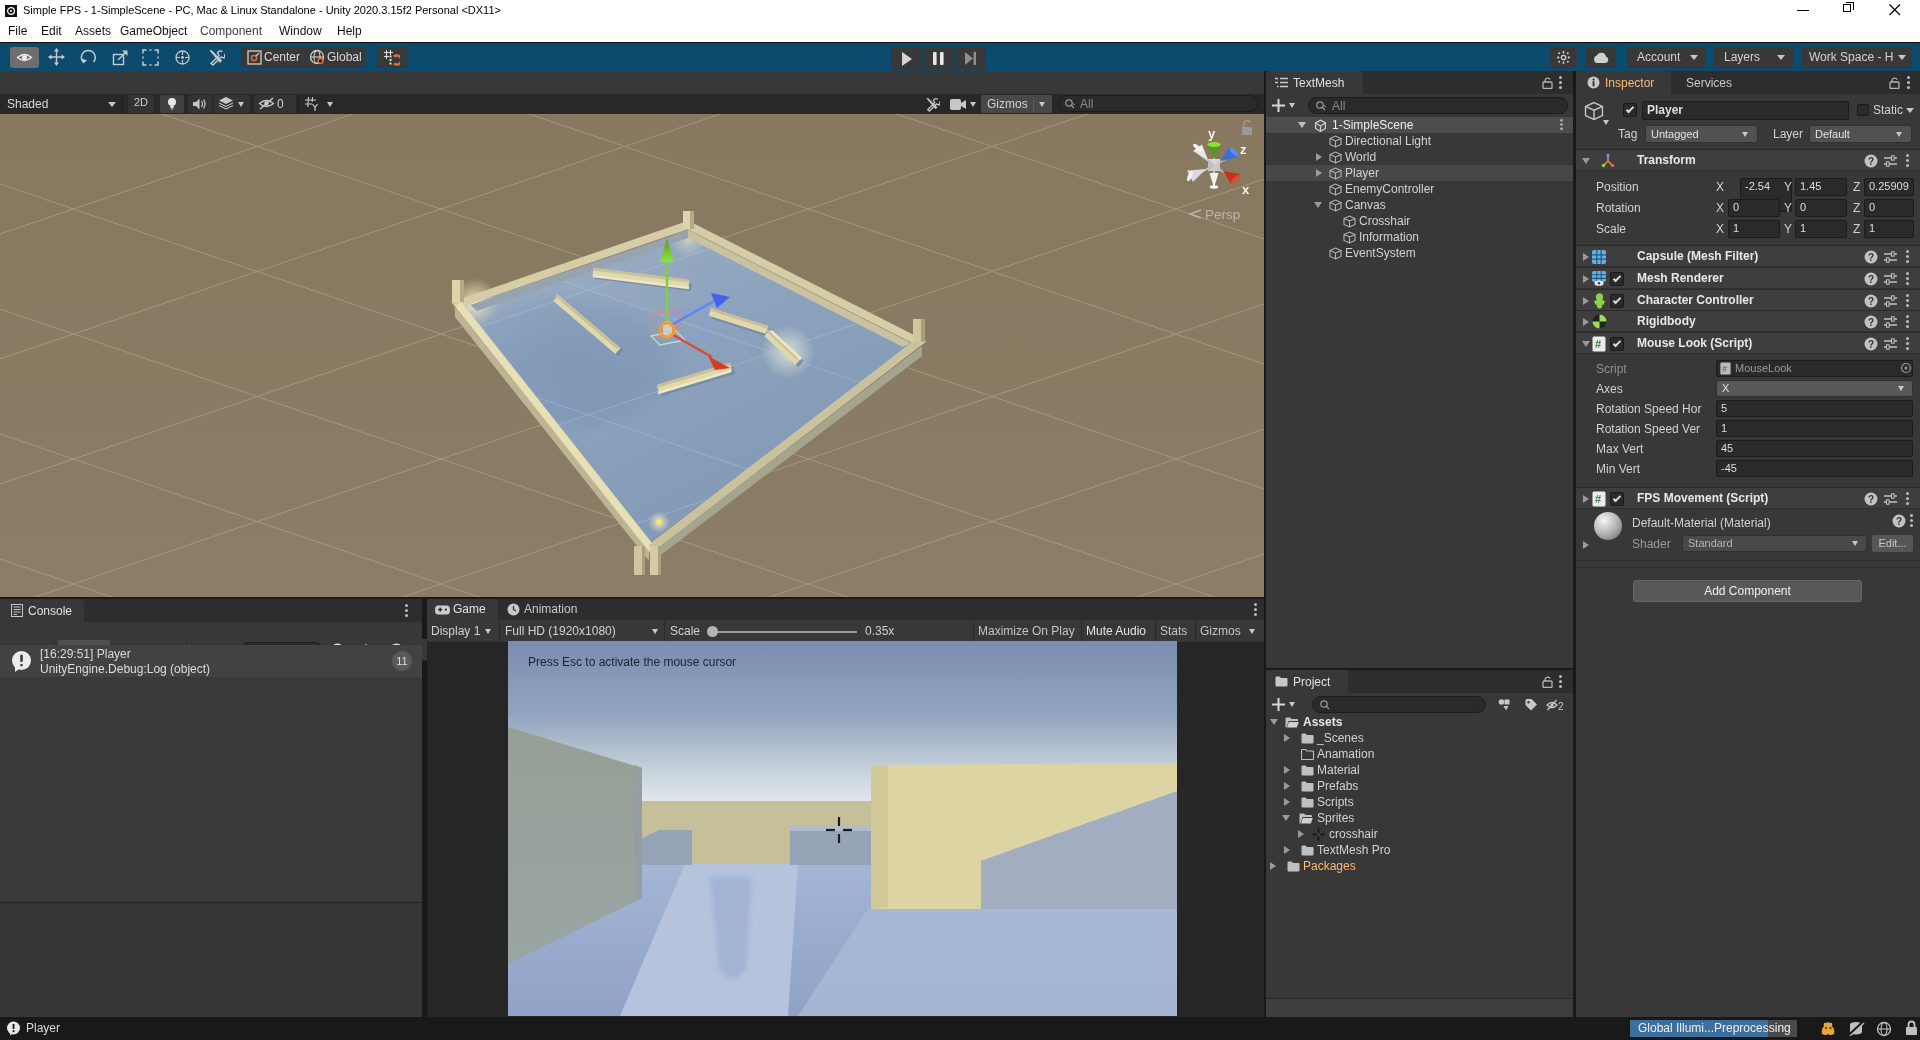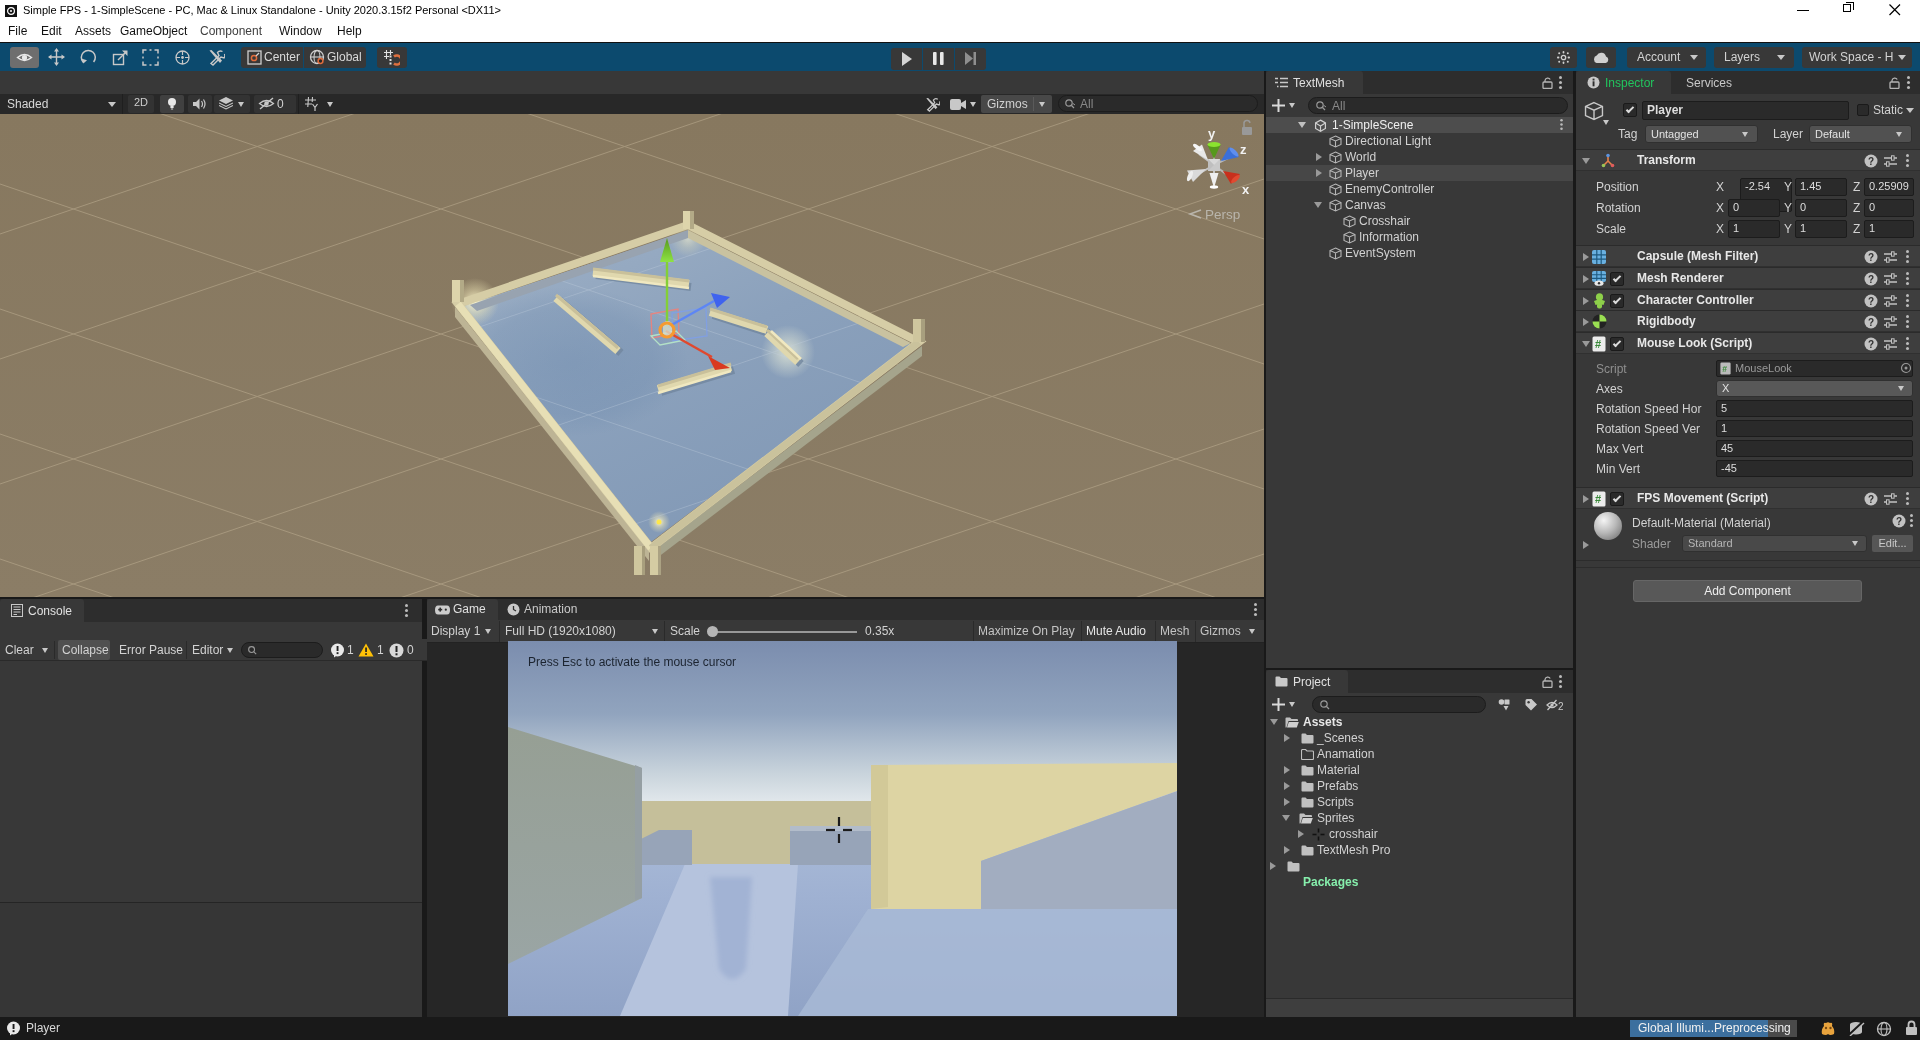--- a/index.html
+++ b/index.html
@@ -438,20 +438,33 @@
         <rect x="7.2" y="10.2" width="1.7" height="1.7" fill="#222"></rect>
       </svg>
     <div class="abs txt" style="left:377px;top:3px">1</div>
     <svg class="abs" style="left:389px;top:4px" width="15" height="15" viewBox="0 0 15 15">
         <circle cx="7.5" cy="7.5" r="7" fill="#d8d8d8"></circle>
         <rect x="6.5" y="3" width="2" height="6" fill="#222"></rect>
         <rect x="6.5" y="10.3" width="2" height="2" fill="#222"></rect>
       </svg>
     <div class="abs txt" style="left:407px;top:3px">0</div>
   </div>
+  <div class="abs" style="left:0;top:46px;width:422px;height:257px;background:#3a3a3a">
+    <div class="abs" style="left:0;top:0;width:422px;height:32px;background:#424242">
+      <svg class="abs" style="left:10px;top:5px" width="23" height="23" viewBox="0 0 23 23">
+          <circle cx="11.5" cy="10.5" r="9.5" fill="#ececec"></circle>
+          <path d="M5 17 L5 22 L11 17.5" fill="#ececec"></path>
+          <rect x="10.2" y="4.5" width="2.6" height="7.5" rx="1.3" fill="#3a3a3a"></rect>
+          <rect x="10.2" y="13.8" width="2.6" height="2.6" rx="1.3" fill="#3a3a3a"></rect>
+        </svg>
+      <div class="abs txt" style="left:40px;top:1px;color:#dcdcdc">[16:29:51] Player</div>
+      <div class="abs txt" style="left:40px;top:16px;color:#dcdcdc">UnityEngine.Debug:Log (object)</div>
+      <div class="abs" style="left:392px;top:6px;width:20px;height:20px;background:#5a5a5a;border-radius:10px;color:#ddd;font-size:11px;line-height:20px;text-align:center">11</div>
+    </div>
+  </div>
   <div class="abs" style="left:0;top:303px;width:422px;height:1px;background:#252525"></div>
   <div class="abs" style="left:0;top:304px;width:422px;height:114px;background:#363636"></div>
 </div>
 
 <div class="abs" style="left:427px;top:599px;width:837px;height:418px;background:#262626" id="game">
   <div class="abs" style="left:0;top:0;width:837px;height:21px;background:#2d2d2d">
     <div class="tab" style="left:0;width:71px;height:21px;line-height:21px"></div>
     <svg class="abs" style="left:8px;top:6px" width="15" height="10" viewBox="0 0 15 10">
         <path d="M3 0.5 H12 A3 4.5 0 0 1 12 9.5 H3 A3 4.5 0 0 1 3 0.5 Z" fill="#ccc"></path>
         <rect x="3.2" y="3.8" width="4" height="1.6" fill="#2d2d2d"></rect>
@@ -475,21 +488,21 @@
     <div class="abs" style="left:237px;top:1px;width:1px;height:21px;background:#2a2a2a"></div>
     <div class="abs txt" style="left:243px;top:3px">Scale</div>
     <div class="abs" style="left:290px;top:11px;width:140px;height:2px;background:#999"></div>
     <div class="abs" style="left:280px;top:6px;width:11px;height:11px;background:#b5b5b5;border-radius:6px"></div>
     <div class="abs txt" style="left:438px;top:3px">0.35x</div>
     <div class="abs" style="left:546px;top:1px;width:1px;height:21px;background:#2a2a2a"></div>
     <div class="abs txt" style="left:551px;top:3px;color:#c4c4c4">Maximize On Play</div>
     <div class="abs" style="left:654px;top:1px;width:1px;height:21px;background:#2a2a2a"></div>
     <div class="abs txt" style="left:659px;top:3px;color:#e5e5e5">Mute Audio</div>
     <div class="abs" style="left:728px;top:1px;width:1px;height:21px;background:#2a2a2a"></div>
-    <div class="abs txt" style="left:733px;top:3px;color:#c4c4c4">Mesh</div>
+    <div class="abs txt" style="left:733px;top:3px;color:#c4c4c4">Stats</div>
     <div class="abs" style="left:768px;top:1px;width:1px;height:21px;background:#2a2a2a"></div>
     <div class="abs txt" style="left:773px;top:3px;color:#c4c4c4">Gizmos</div>
     <div class="ddarrow" style="left:822px;top:9px;border-left-width:3.5px;border-right-width:3.5px"></div>
   </div>
   <div class="abs" style="left:81px;top:42px;width:669px;height:375px">
   <svg width="669" height="375" viewBox="0 0 669 375">
     <defs>
       <linearGradient id="sky" x1="0" y1="0" x2="0" y2="1">
         <stop offset="0" stop-color="#7b8dae"></stop>
             <stop offset="0.45" stop-color="#91a4be"></stop>
@@ -728,34 +741,34 @@
     <svg class="abs" style="left:35px;top:3px" width="13" height="11" viewBox="0 0 13 11">
         <path d="M0.5 1.5 A1 1 0 0 1 1.5 0.5 H4.5 L6 2 H11.5 A1 1 0 0 1 12.5 3 V9.5 A1 1 0 0 1 11.5 10.5 H1.5 A1 1 0 0 1 0.5 9.5 Z" fill="#c0c0c0"></path>
       </svg>
     <div class="abs txt" style="left:51px;top:0">TextMesh Pro</div>
   </div>
   <div class="abs" style="left:0;top:188px;width:307px;height:16px">
     <div class="exp r" style="left:4px;top:4px"></div>
     <svg class="abs" style="left:21px;top:3px" width="13" height="11" viewBox="0 0 13 11">
         <path d="M0.5 1.5 A1 1 0 0 1 1.5 0.5 H4.5 L6 2 H11.5 A1 1 0 0 1 12.5 3 V9.5 A1 1 0 0 1 11.5 10.5 H1.5 A1 1 0 0 1 0.5 9.5 Z" fill="#c0c0c0"></path>
       </svg>
-    <div class="abs txt" style="left:37px;top:16px;font-weight:bold;color:#86efac">Packages</div>
+    <div class="abs txt" style="left:37px;top:0;font-weight:normal;color:#fdba74">Packages</div>
   </div>
   <div class="abs" style="left:0;top:328px;width:307px;height:19px;background:#3e3e3e;border-top:1px solid #2a2a2a"></div>
 </div>
 
 <div class="abs" style="left:1576px;top:71px;width:344px;height:946px;background:#383838" id="inspector">
   <div class="abs" style="left:0;top:0;width:344px;height:23px;background:#2d2d2d">
     <div class="tab" style="left:0;width:95px"></div>
     <svg class="abs" style="left:11px;top:5px" width="13" height="13" viewBox="0 0 13 13">
         <circle cx="6.5" cy="6.5" r="6" fill="#c8c8c8"></circle>
         <rect x="5.6" y="5.3" width="1.9" height="5" fill="#2d2d2d"></rect>
         <rect x="5.6" y="2.6" width="1.9" height="1.9" fill="#2d2d2d"></rect>
       </svg>
-    <div class="abs txt" style="left:29px;top:4px;color:#22c55e">Inspector</div>
+    <div class="abs txt" style="left:29px;top:4px;color:#fdba74">Inspector</div>
     <div class="abs txt" style="left:110px;top:4px;color:#c9c9c9">Services</div>
     <svg class="abs" style="left:313px;top:6px" width="11" height="12" viewBox="0 0 11 12">
         <rect x="1" y="5" width="9" height="6.5" rx="1" fill="none" stroke="#b4b4b4" stroke-width="1.3"></rect>
         <path d="M3 5 V3.5 A2.8 2.8 0 0 1 8.2 2.5" fill="none" stroke="#b4b4b4" stroke-width="1.3"></path>
       </svg>
     <div class="kebab" style="left:331px;top:5px"></div>
   </div>
 
   <svg class="abs" style="left:8px;top:30px" width="20" height="20" viewBox="0 0 13 13">
       <path d="M6.5 1 L12 3.5 V9.5 L6.5 12 L1 9.5 V3.5 Z M1 3.5 L6.5 6 L12 3.5 M6.5 6 V12" fill="none" stroke="#c8c8c8" stroke-width="0.9"></path>

